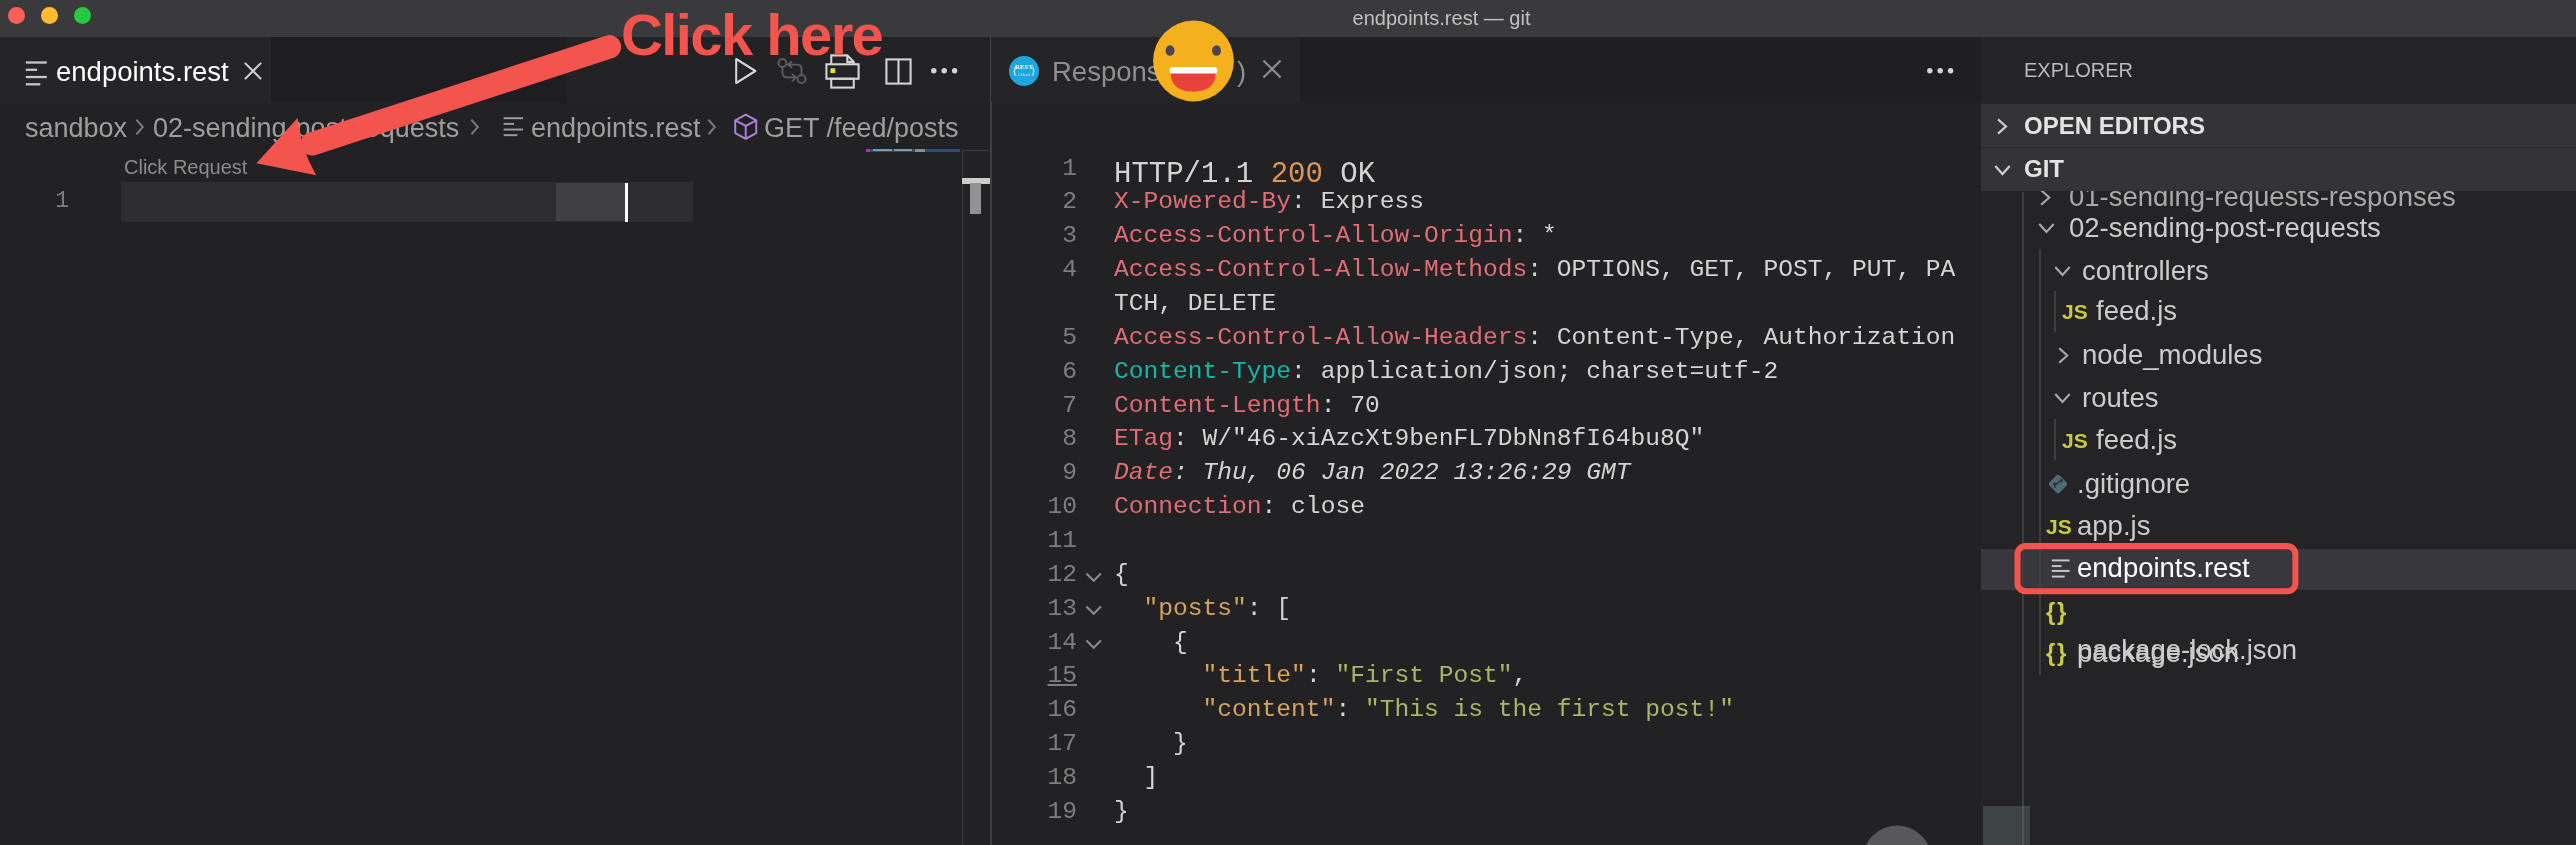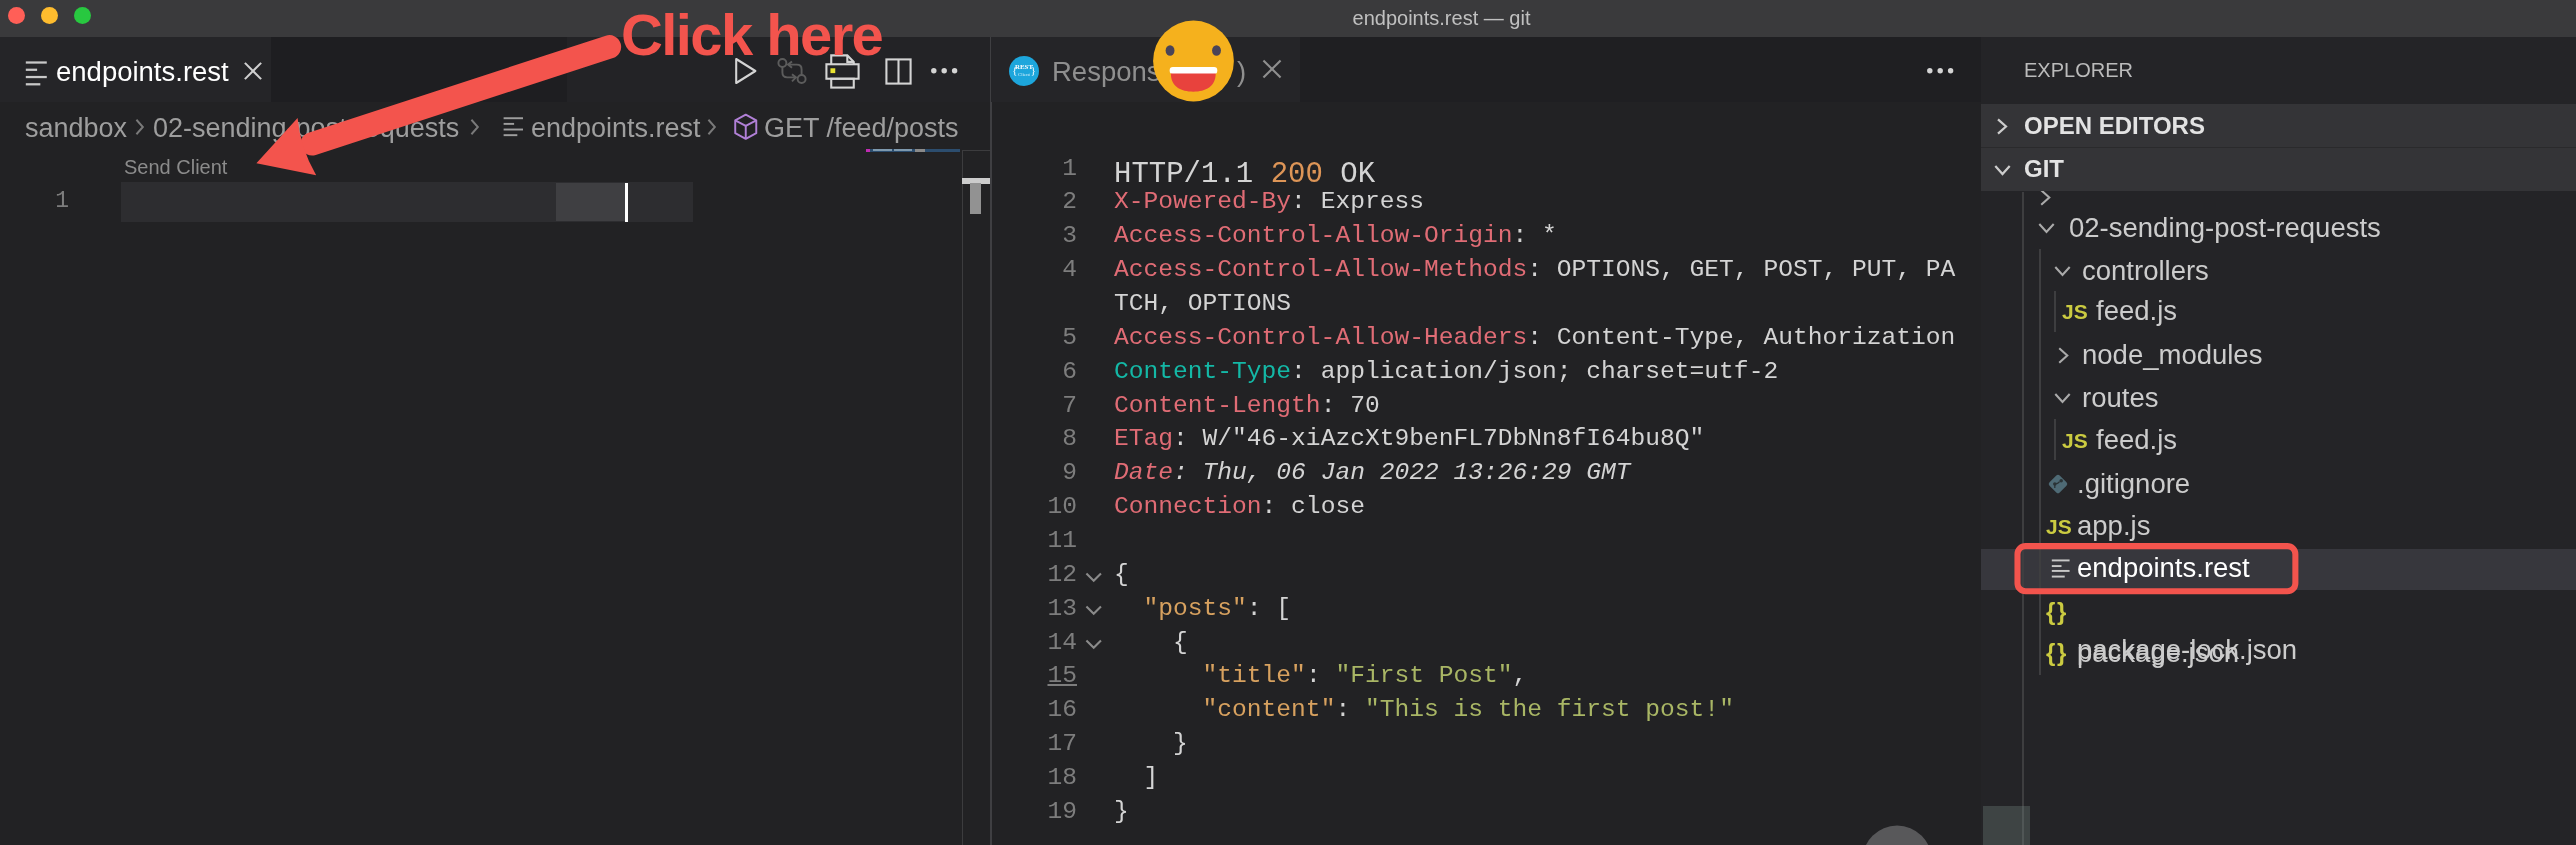--- a/index.html
+++ b/index.html
@@ -105,21 +105,21 @@
     <path d="M 17 2 L 30 9 L 30 25 L 17 32 L 4 25 L 4 9 Z"></path>
     <path d="M 4 9 L 17 16 L 30 9"></path>
     <path d="M 17 16 L 17 32"></path>
   </g>
 </svg>
 
 <div class="abs" style="left:121px;top:182px;width:572px;height:40px;background:#2d2d30;"></div>
 
 <div class="abs" style="left:556px;top:183px;width:72px;height:38px;background:#3f3f42;"></div>
 
-<div class="abs" style="left:124px;top:156px;font-size:20px;color:#8b8b8b;">Send Client</div>
+<div class="abs" style="left:124px;top:156px;font-size:20px;color:#8b8b8b;">Click Request</div>
 
 <div class="abs mono" style="left:24px;top:188px;width:45px;text-align:right;font-size:23px;color:#7d7d7d;">1</div>
 
 
 <div class="abs" style="left:625px;top:183px;width:3.2px;height:39px;background:#ffffff;"></div>
 
 <div class="abs" style="left:866px;top:149px;width:94px;height:3.2px;background:#2c4d6e;"></div>
 <div class="abs" style="left:866px;top:149px;width:4px;height:3.2px;background:#c02bb2;"></div>
 <div class="abs" style="left:873px;top:149px;width:19.4px;height:1.6px;background:#7e99ae;"></div>
     <div class="abs" style="left:894px;top:149px;width:18px;height:1.6px;background:#7e99ae;"></div>
@@ -152,21 +152,21 @@
     </svg>
 
 <div class="abs mono" style="left:1018px;top:155px;width:59px;text-align:right;font-size:24.6px;color:#7d7d7d;">1</div>
 <div class="abs mono" style="left:1114px;top:143px;font-size:29px;margin-top:15px;"><span style="color:#d4d4d4;">HTTP/1.1 </span><span style="color:#dd9557;">200</span><span style="color:#d4d4d4;"> OK</span></div>
 <div class="abs mono" style="left:1018px;top:188px;width:59px;text-align:right;font-size:24.6px;color:#7d7d7d;">2</div>
 <div class="abs mono" style="left:1114px;top:188px;font-size:24.6px;"><span style="color:#e06c75;">X-Powered-By</span><span style="color:#d4d4d4;">: Express</span></div>
 <div class="abs mono" style="left:1018px;top:222px;width:59px;text-align:right;font-size:24.6px;color:#7d7d7d;">3</div>
 <div class="abs mono" style="left:1114px;top:222px;font-size:24.6px;"><span style="color:#e06c75;">Access-Control-Allow-Origin</span><span style="color:#d4d4d4;">: *</span></div>
 <div class="abs mono" style="left:1018px;top:256px;width:59px;text-align:right;font-size:24.6px;color:#7d7d7d;">4</div>
 <div class="abs mono" style="left:1114px;top:256px;font-size:24.6px;"><span style="color:#e06c75;">Access-Control-Allow-Methods</span><span style="color:#d4d4d4;">: OPTIONS, GET, POST, PUT, PA</span></div>
-<div class="abs mono" style="left:1114px;top:290px;font-size:24.6px;"><span style="color:#d4d4d4;">TCH, OPTIONS</span></div>
+<div class="abs mono" style="left:1114px;top:290px;font-size:24.6px;"><span style="color:#d4d4d4;">TCH, DELETE</span></div>
 <div class="abs mono" style="left:1018px;top:324px;width:59px;text-align:right;font-size:24.6px;color:#7d7d7d;">5</div>
 <div class="abs mono" style="left:1114px;top:324px;font-size:24.6px;"><span style="color:#e06c75;">Access-Control-Allow-Headers</span><span style="color:#d4d4d4;">: Content-Type, Authorization</span></div>
 <div class="abs mono" style="left:1018px;top:358px;width:59px;text-align:right;font-size:24.6px;color:#7d7d7d;">6</div>
 <div class="abs mono" style="left:1114px;top:358px;font-size:24.6px;"><span style="color:#14b8a6;">Content-Type</span><span style="color:#d4d4d4;">: application/json; charset=utf-2</span></div>
 <div class="abs mono" style="left:1018px;top:392px;width:59px;text-align:right;font-size:24.6px;color:#7d7d7d;">7</div>
 <div class="abs mono" style="left:1114px;top:392px;font-size:24.6px;"><span style="color:#e06c75;">Content-Length</span><span style="color:#d4d4d4;">: 70</span></div>
 <div class="abs mono" style="left:1018px;top:425px;width:59px;text-align:right;font-size:24.6px;color:#7d7d7d;">8</div>
 <div class="abs mono" style="left:1114px;top:425px;font-size:24.6px;"><span style="color:#e06c75;">ETag</span><span style="color:#d4d4d4;">: W/"46-xiAzcXt9benFL7DbNn8fI64bu8Q"</span></div>
 <div class="abs mono" style="left:1018px;top:459px;width:59px;text-align:right;font-size:24.6px;color:#7d7d7d;">9</div>
 <div class="abs mono" style="left:1114px;top:459px;font-size:24.6px;font-style:italic;"><span style="color:#e06c75;">Date</span><span style="color:#d4d4d4;">: Thu, 06 Jan 2022 13:26:29 GMT</span></div>
@@ -194,20 +194,21 @@
 <div class="abs mono" style="left:1114px;top:696px;font-size:24.6px;"><span style="color:#d4d4d4;">      </span><span style="color:#d7a15f;">"content"</span><span style="color:#d4d4d4;">: </span><span style="color:#a9b665;">"This is the first post!"</span></div>
 <div class="abs mono" style="left:1018px;top:730px;width:59px;text-align:right;font-size:24.6px;color:#7d7d7d;">17</div>
 <div class="abs mono" style="left:1114px;top:730px;font-size:24.6px;"><span style="color:#d4d4d4;">    }</span></div>
 <div class="abs mono" style="left:1018px;top:764px;width:59px;text-align:right;font-size:24.6px;color:#7d7d7d;">18</div>
 <div class="abs mono" style="left:1114px;top:764px;font-size:24.6px;"><span style="color:#d4d4d4;">  ]</span></div>
 <div class="abs mono" style="left:1018px;top:798px;width:59px;text-align:right;font-size:24.6px;color:#7d7d7d;">19</div>
 <div class="abs mono" style="left:1114px;top:798px;font-size:24.6px;"><span style="color:#d4d4d4;">}</span></div>
 
 <div class="abs" style="left:2024px;top:59px;font-size:20px;color:#bbbbbb;">EXPLORER</div>
 
+<div class="abs" style="left:2069px;top:181px;font-size:27.5px;color:#a8a8a8;">01-sending-requests-responses</div>
 <svg class="abs" style="left:2038px;top:187px;" width="14.5" height="21" viewBox="0 0 18 26">
       <path d="M 4 4 L 14 13 L 4 22" stroke="#aaaaaa" stroke-width="2.6" fill="none"></path>
     </svg>
 
 <div class="abs" style="left:1981px;top:104px;width:595px;height:87px;background:#343437;"></div>
 <div class="abs" style="left:1981px;top:147px;width:595px;height:0.8px;background:#2a2a2c;"></div>
 <svg class="abs" style="left:1994px;top:116px;" width="16" height="21" viewBox="0 0 20 26">
       <path d="M 5 4 L 15 13 L 5 22" stroke="#cccccc" stroke-width="2.8" fill="none"></path>
     </svg>
 <div class="abs" style="left:2024px;top:112px;font-size:24px;font-weight:bold;color:#e3e3e3;">OPEN EDITORS</div>

